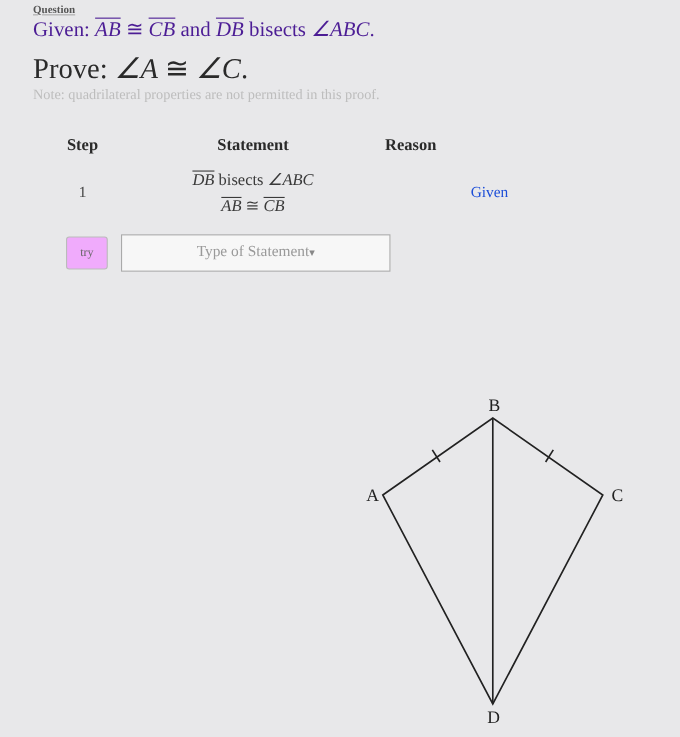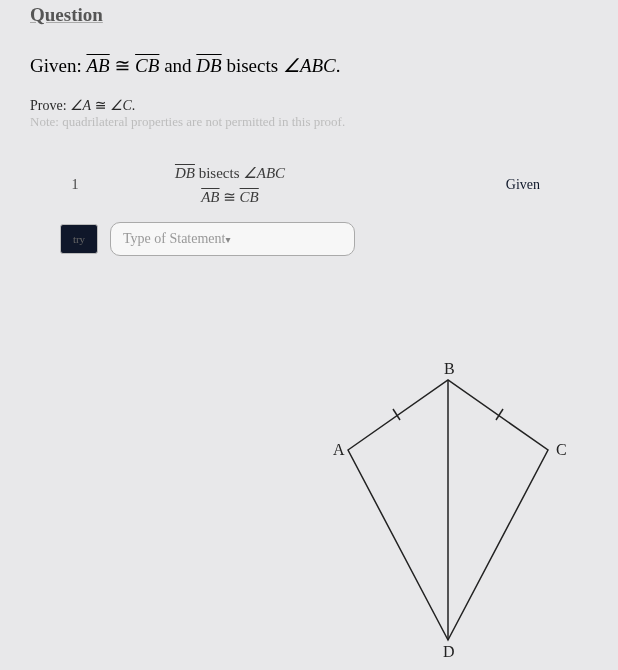--- a/index.html
+++ b/index.html
@@ -11,35 +11,34 @@
       width: 618px;
       height: 670px;
       background: #e8e8ea;
       font-family: 'Times New Roman', serif;
       color: #3a3a3a;
       padding: 0 30px;
       position: relative;
       overflow: hidden;
     }
     .question-label {
-      font-size: 19px;
+      font-size: 10px;
       font-weight: bold;
       color: #555;
       padding-top: 4px;
       text-decoration: underline;
       text-decoration-color: #aaa;
     }
     .given-line {
-      margin-top: 28px;
       font-size: 19px;
-      color: #000000;
+      color: #4c1d95;
     }
     .prove-line {
-      margin-top: 20px;
-      font-size: 14px;
+      margin-top: 8px;
+      font-size: 26px;
       color: #2a2a2a;
     }
     .note-line {
       font-size: 13px;
       color: #bdbdbd;
     }
     .overline {
       text-decoration: overline;
       text-decoration-thickness: 1.2px;
       display: inline-block;
@@ -87,53 +86,53 @@
       color: #444;
     }
     .statement-cell {
       width: 220px;
       text-align: center;
       font-size: 15px;
       line-height: 1.6;
     }
     .reason-cell {
       width: 200px;
-      text-align: right;
+      text-align: center;
       padding-left: 10px;
       font-size: 14px;
-      color: #0f172a;
+      color: #1d4ed8;
     }
     .input-row {
       display: flex;
       align-items: center;
       margin-top: 12px;
     }
     .try-button {
       width: 38px;
       height: 30px;
       border: 1px solid #bbb;
-      background: #0f172a;
+      background: #f0abfc;
       border-radius: 3px;
       display: flex;
       align-items: center;
       justify-content: center;
       font-size: 11px;
       color: #666;
       margin-left: 30px;
       margin-right: 12px;
     }
     .statement-dropdown {
       width: 245px;
       height: 34px;
       border: 1px solid #aaa;
       background: #f7f7f7;
-      border-radius: 10px;
-      display: flex;
-      align-items: center;
-      justify-content: flex-start;
+      border-radius: 0;
+      display: flex;
+      align-items: center;
+      justify-content: center;
       padding: 0 12px;
       color: #999;
       font-size: 14px;
     }
     .dropdown-caret {
       font-size: 10px;
       color: #888;
     }
     .diagram-container {
       position: absolute;
@@ -150,20 +149,25 @@
   <span>Given: </span><span class="overline">AB</span><span class="cong"> ≅ </span><span class="overline">CB</span><span> and </span><span class="overline">DB</span><span> bisects </span><span class="math-it">∠ABC</span><span>.</span>
 </div>
 
 <div class="prove-line">
   <span>Prove: </span><span class="math-it">∠A</span><span class="cong"> ≅ </span><span class="math-it">∠C</span><span>.</span>
 </div>
 
 <div class="note-line">Note: quadrilateral properties are not permitted in this proof.</div>
 
 <div class="proof-table">
+  <div class="proof-header">
+    <div class="col-step">Step</div>
+    <div class="col-statement">Statement</div>
+    <div class="col-reason">Reason</div>
+  </div>
 
   <div class="proof-row">
     <div class="step-cell">1</div>
     <div class="statement-cell">
       <div>
         <span class="overline">DB</span><span> bisects </span><span class="math-it">∠ABC</span>
       </div>
       <div>
         <span class="overline">AB</span><span class="cong"> ≅ </span><span class="overline">CB</span>
       </div>

